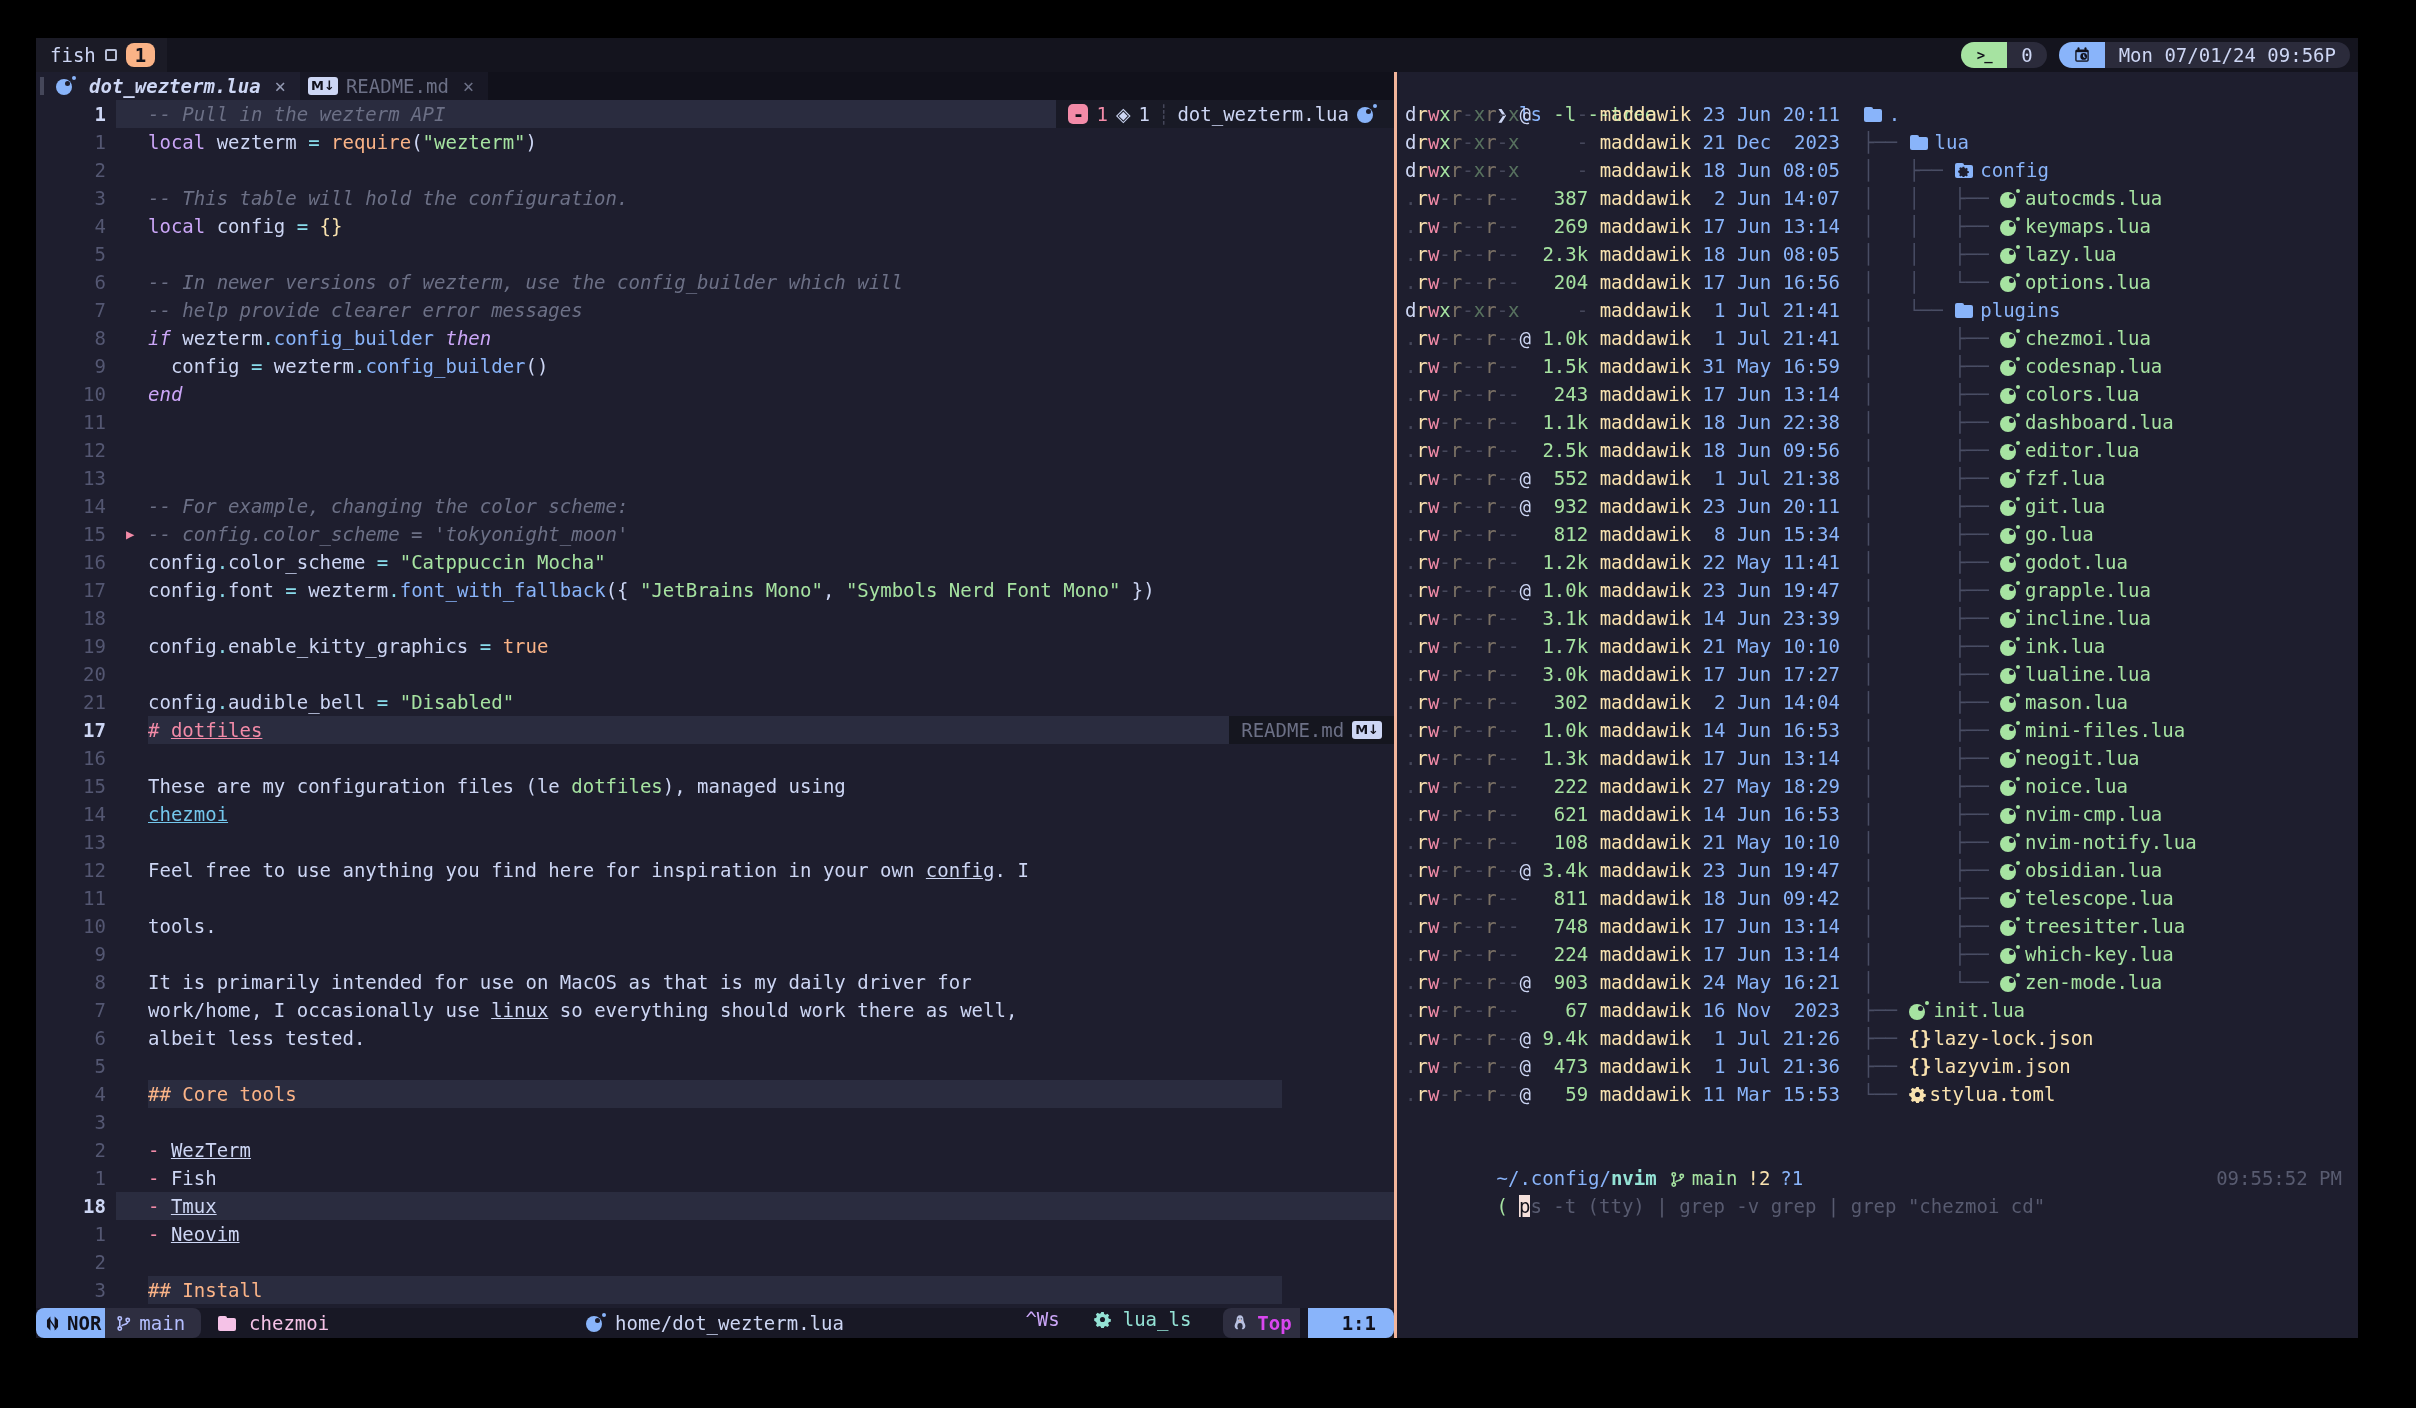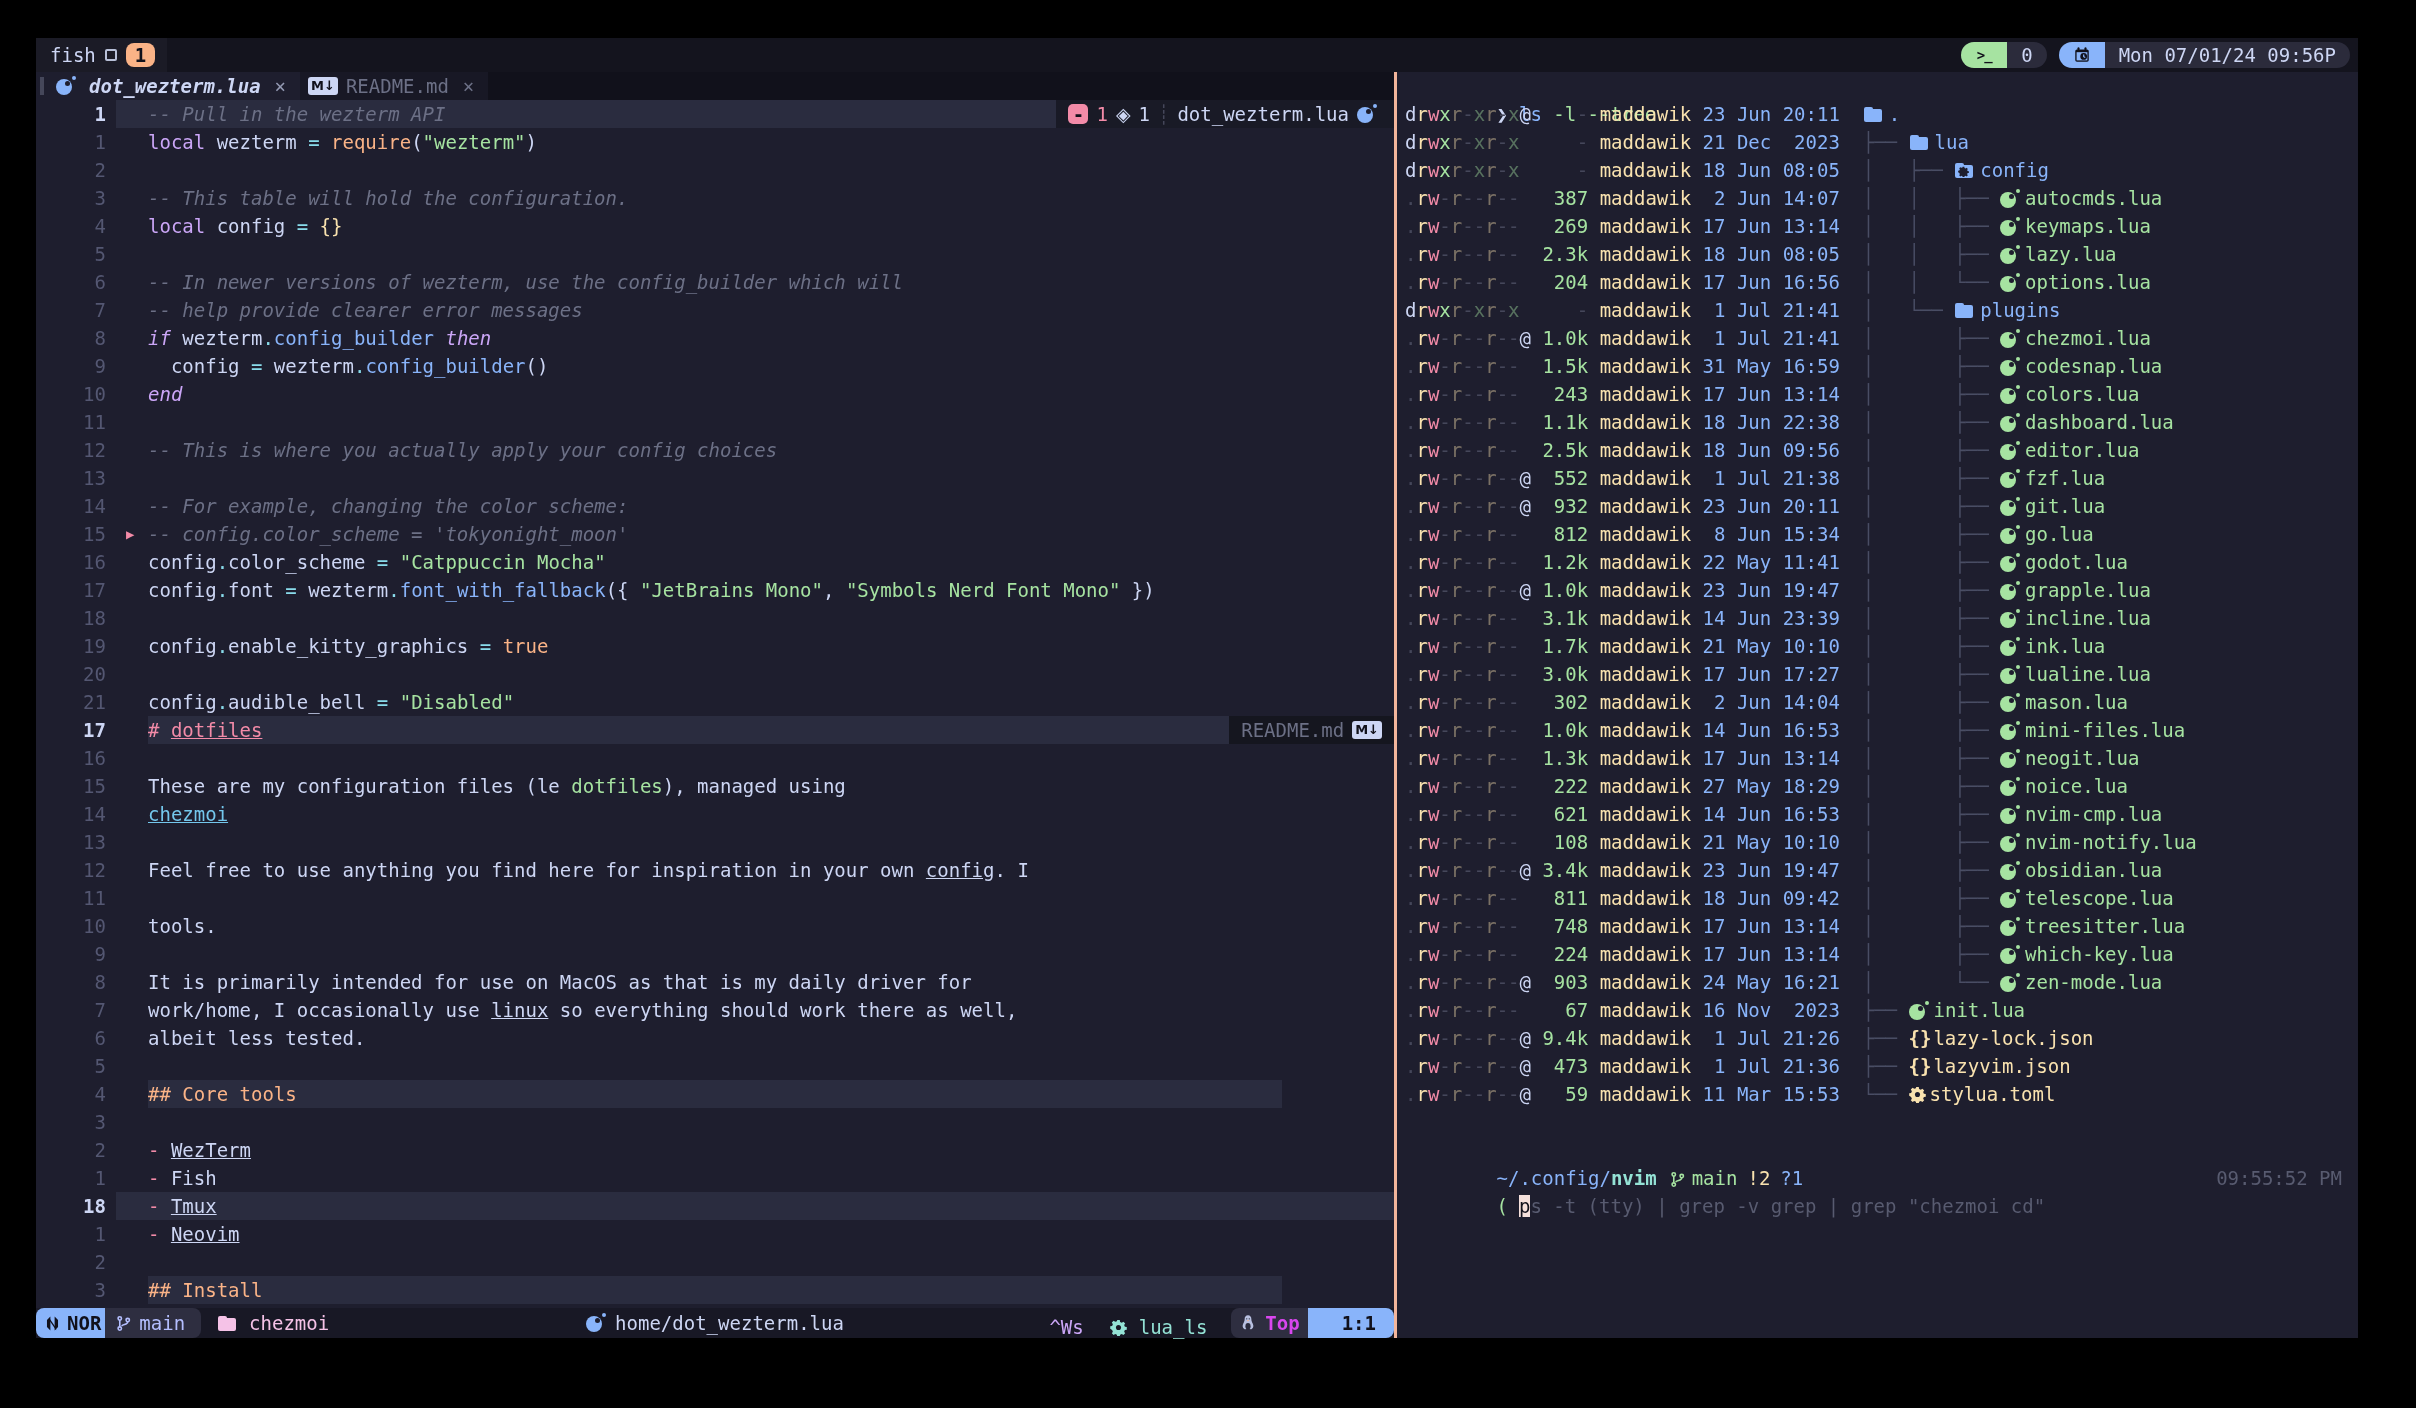--- a/index.html
+++ b/index.html
@@ -70,21 +70,21 @@
   .inc-file2 { color:#6c7086; }
 
   
   .statusline { height:30px; background:#181825; display:flex; align-items:center; position:relative; }
   .sl-mode { display:flex; align-items:center; gap:6px; background:#89b4fa; color:#11111b; font-weight:bold; height:30px; padding:0 4px 0 8px; border-radius:8px 0 0 8px; }
   .nvsvg { width:17px; height:17px; }
   .sl-branch { display:flex; align-items:center; gap:7px; background:#2e2e40; color:#b4befe; height:30px; padding:0 16px 0 10px; border-radius:0 8px 8px 0; }
   .brsvg { width:17px; height:17px; }
   .sl-proj { display:flex; align-items:center; gap:6px; color:#f5c2e7; margin-left:16px; }
   .sl-center { position:absolute; left:0; right:0; display:flex; justify-content:center; align-items:center; gap:4px; color:#cdd6f4; pointer-events:none; }
-  .sl-right { margin-left:auto; display:flex; align-items:flex-end; height:30px; }
+  .sl-right { margin-left:auto; display:flex; align-items:flex-start; height:30px;gap:8px; }
   .sl-keys { color:#cba6f7; margin-right:26px; }
   .sl-lsp { display:flex; align-items:center; gap:8px; color:#94e2d5; margin-right:24px; }
   .sl-os { display:flex; align-items:center; gap:8px; background:#2e2e40; color:#d946ef; height:30px; padding:0 8px; border-radius:8px 0 0 8px;font-weight:bold; }
   .peng { width:18px; height:18px; }
   .sl-pos { background:#89b4fa; color:#11111b; font-weight:bold; height:30px; line-height:30px; padding:0 18px 0 34px; border-radius:0 8px 8px 0; }
 
   
   .trow { height:28px; line-height:28px; white-space:pre; }
   .tprompt { color:#cdd6f4; margin-right:11px; }
   .cmdname { color:#89b4fa; }
@@ -190,21 +190,21 @@
           <div class="row"><span class="gutter">2</span><span class="signcol"></span><span class="codetext"></span></div>
           <div class="row"><span class="gutter">3</span><span class="signcol"></span><span class="codetext"><span class="cmt">-- This table will hold the configuration.</span></span></div>
           <div class="row"><span class="gutter">4</span><span class="signcol"></span><span class="codetext"><span class="kw">local </span><span class="var">config </span><span class="op">= </span><span class="brc">{}</span></span></div>
           <div class="row"><span class="gutter">5</span><span class="signcol"></span><span class="codetext"></span></div>
           <div class="row"><span class="gutter">6</span><span class="signcol"></span><span class="codetext"><span class="cmt">-- In newer versions of wezterm, use the config_builder which will</span></span></div>
           <div class="row"><span class="gutter">7</span><span class="signcol"></span><span class="codetext"><span class="cmt">-- help provide clearer error messages</span></span></div>
           <div class="row"><span class="gutter">8</span><span class="signcol"></span><span class="codetext"><span class="kwi">if </span><span class="var">wezterm</span><span class="op">.</span><span class="fn">config_builder </span><span class="kwi">then</span></span></div>
           <div class="row"><span class="gutter">9</span><span class="signcol"></span><span class="codetext"><span class="var">  config </span><span class="op">= </span><span class="var">wezterm</span><span class="op">.</span><span class="fn">config_builder</span><span class="pun">()</span></span></div>
           <div class="row"><span class="gutter">10</span><span class="signcol"></span><span class="codetext"><span class="kwi">end</span></span></div>
           <div class="row"><span class="gutter">11</span><span class="signcol"></span><span class="codetext"></span></div>
-          <div class="row"><span class="gutter">12</span><span class="signcol"></span><span class="codetext"><span class="cmt">-- This is where you actually apply your config choices</span></span></div>
+          <div class="row"><span class="gutter">12</span><span class="signcol"></span></div>
           <div class="row"><span class="gutter">13</span><span class="signcol"></span><span class="codetext"></span></div>
           <div class="row"><span class="gutter">14</span><span class="signcol"></span><span class="codetext"><span class="cmt">-- For example, changing the color scheme:</span></span></div>
           <div class="row"><span class="gutter">15</span><span class="signcol">▶</span><span class="codetext"><span class="cmt">-- config.color_scheme = 'tokyonight_moon'</span></span></div>
           <div class="row"><span class="gutter">16</span><span class="signcol"></span><span class="codetext"><span class="var">config</span><span class="op">.</span><span class="var">color_scheme </span><span class="op">= </span><span class="str">"Catppuccin Mocha"</span></span></div>
           <div class="row"><span class="gutter">17</span><span class="signcol"></span><span class="codetext"><span class="var">config</span><span class="op">.</span><span class="var">font </span><span class="op">= </span><span class="var">wezterm</span><span class="op">.</span><span class="fn">font_with_fallback</span><span class="pun">({ </span><span class="str">"JetBrains Mono"</span><span class="pun">, </span><span class="str">"Symbols Nerd Font Mono"</span><span class="pun"> })</span></span></div>
           <div class="row"><span class="gutter">18</span><span class="signcol"></span><span class="codetext"></span></div>
           <div class="row"><span class="gutter">19</span><span class="signcol"></span><span class="codetext"><span class="var">config</span><span class="op">.</span><span class="var">enable_kitty_graphics </span><span class="op">= </span><span class="bool">true</span></span></div>
           <div class="row"><span class="gutter">20</span><span class="signcol"></span><span class="codetext"></span></div>
           <div class="row"><span class="gutter">21</span><span class="signcol"></span><span class="codetext"><span class="var">config</span><span class="op">.</span><span class="var">audible_bell </span><span class="op">= </span><span class="str">"Disabled"</span></span></div>
         </div>

